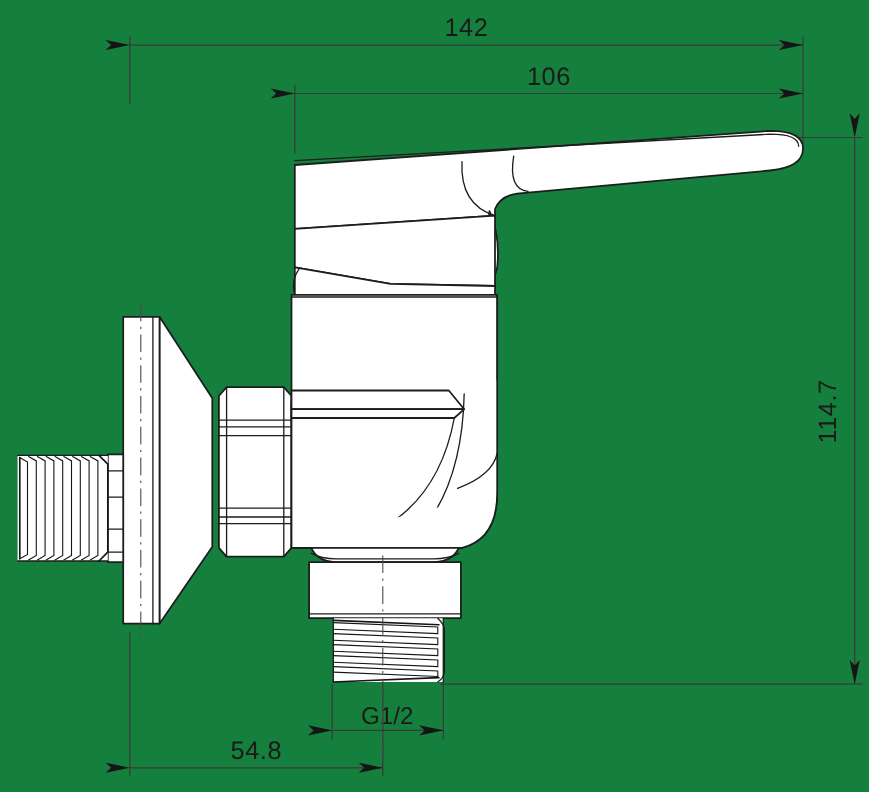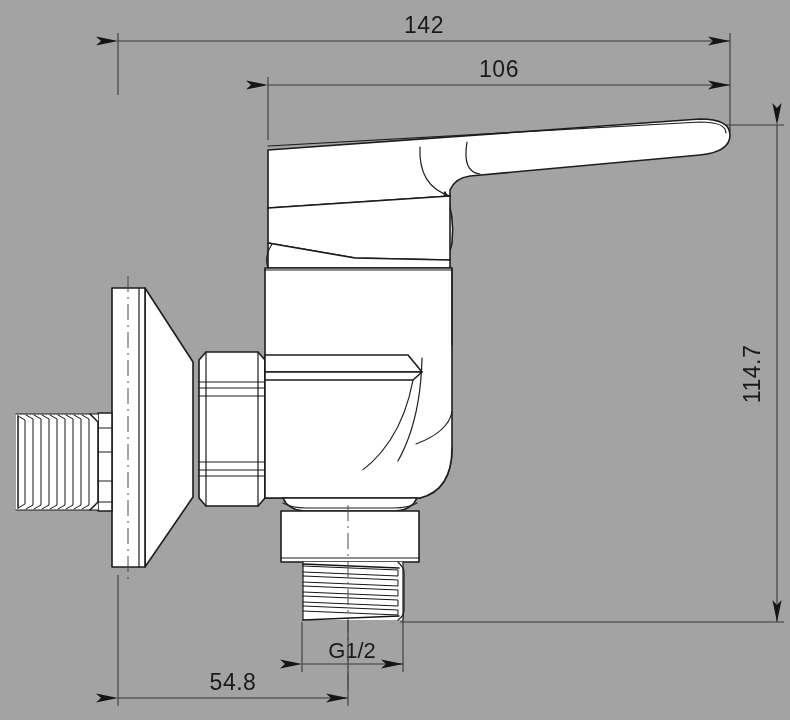--- a/index.html
+++ b/index.html
@@ -11,21 +11,21 @@
   body {
     width: 790px;
     height: 720px;
     font-family: "Liberation Sans", sans-serif;
     overflow: hidden;
   }
   #drawing-root {
     position: relative;
     width: 790px;
     height: 720px;
-    background: #a3a3a3;
+    background: #15803d;
   }
   svg#drawing-svg {
     display: block;
     width: 790px;
     height: 720px;
   }
   .dim-text {
     font-family: "Liberation Sans", sans-serif;
     font-size: 23px;
     fill: #1a1a1a;

